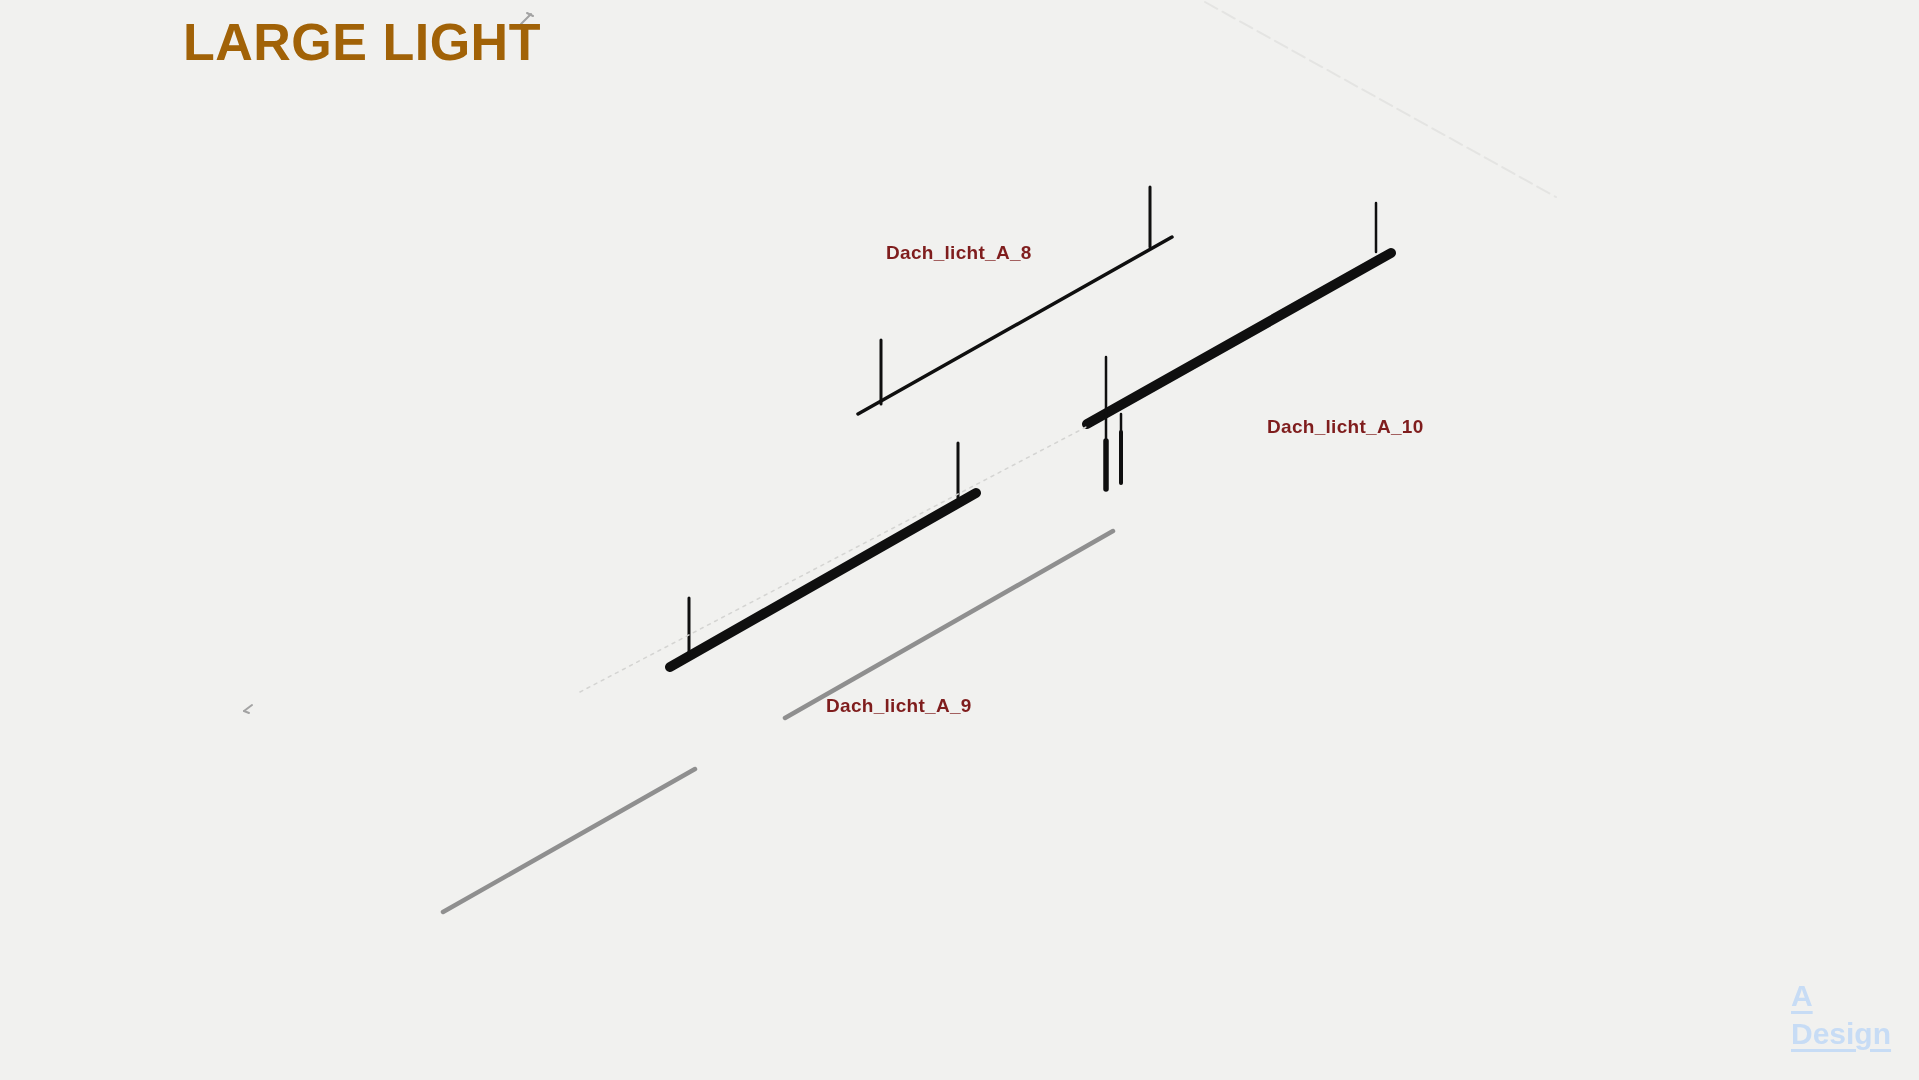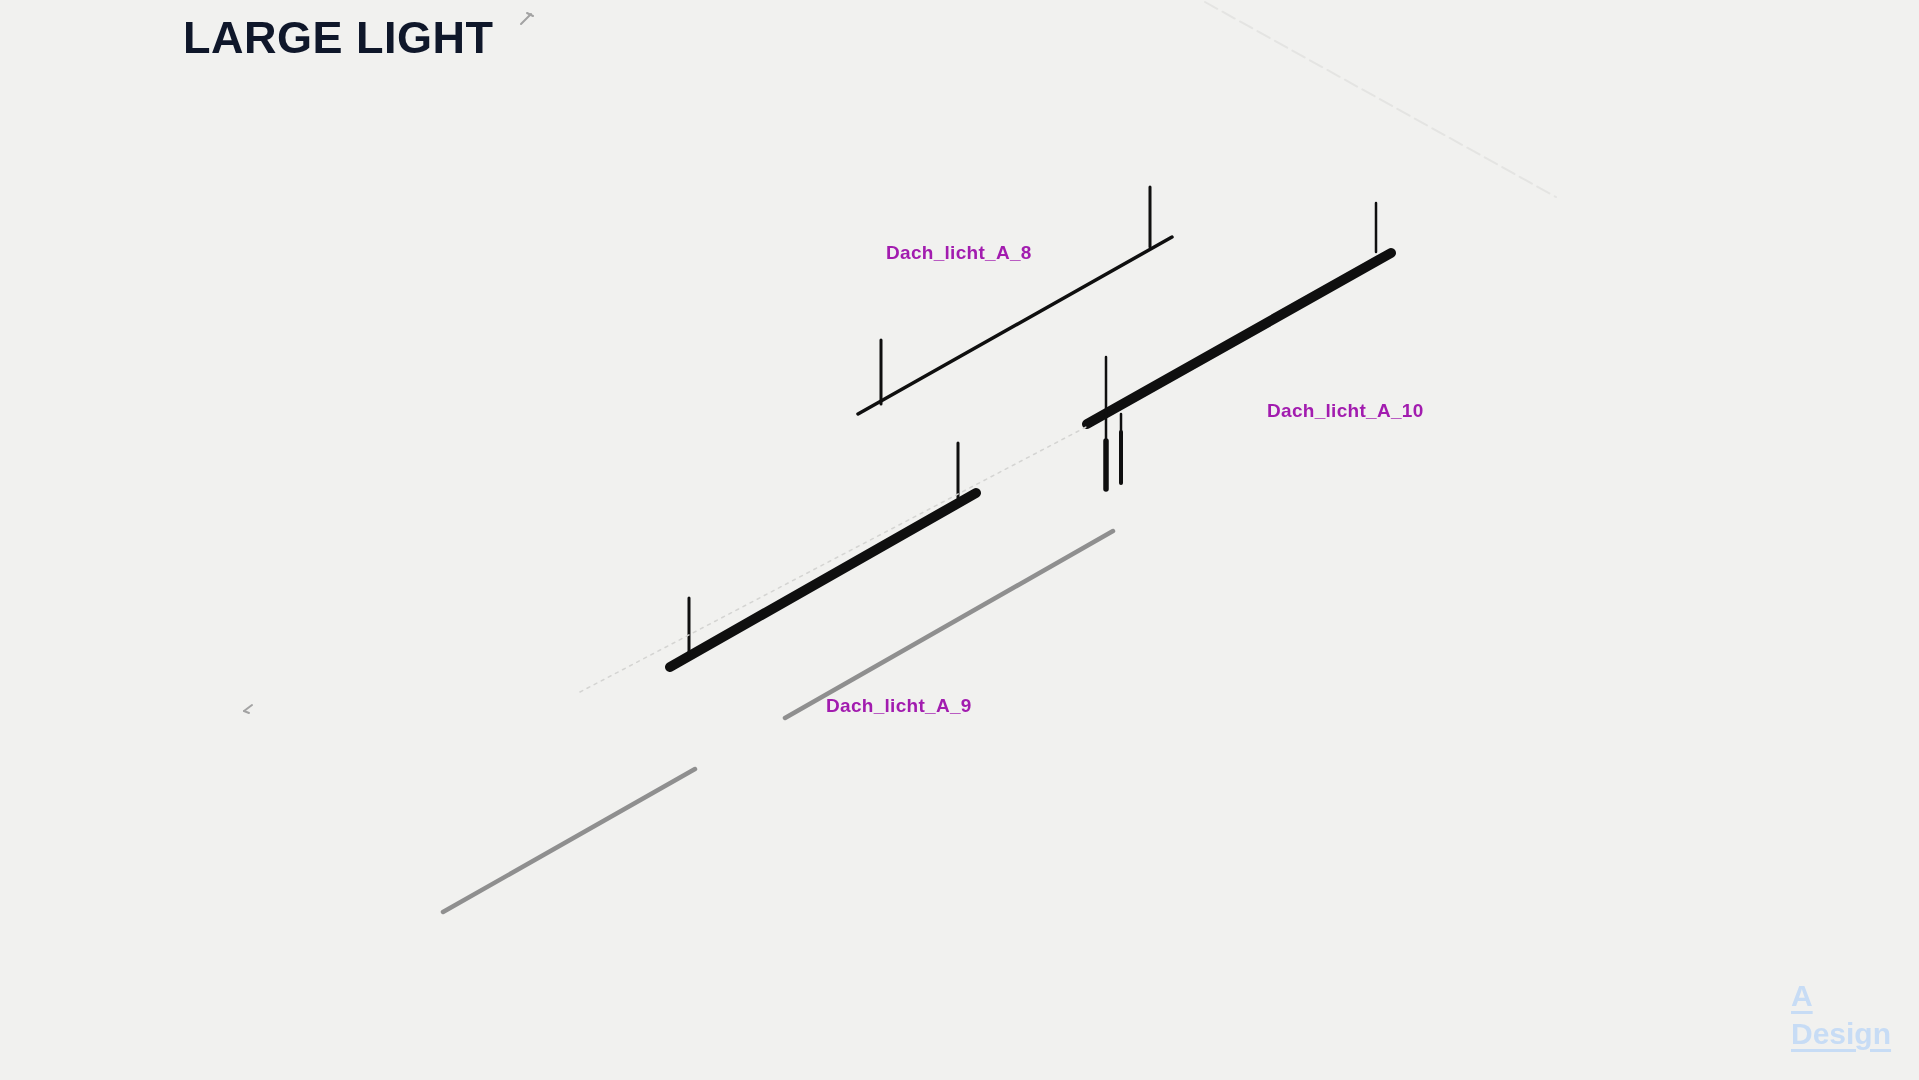--- a/index.html
+++ b/index.html
@@ -11,44 +11,44 @@
     height: 1080px;
     background: #f1f1ef;
     position: relative;
     overflow: hidden;
     font-family: "Liberation Sans", sans-serif;
   }
   .page-title {
     position: absolute;
     left: 183px;
     top: 12px;
-    font-size: 45px;
+    font-size: 52px;
     font-weight: 800;
     letter-spacing: 0.5px;
-    color: #0f172a;
+    color: #a16207;
     white-space: nowrap;
   }
   .diagram-svg {
     position: absolute;
     left: 0;
     top: 0;
     width: 1919px;
     height: 1080px;
   }
   .fixture-label {
     position: absolute;
     font-size: 19px;
     font-weight: 700;
     letter-spacing: 0.3px;
-    color: #a21caf;
+    color: #7f1d1d;
     white-space: nowrap;
   }
   .label-a8  { left: 886px;  top: 242px; }
   .label-a9  { left: 826px;  top: 695px; }
-  .label-a10 { left: 1267px; top: 400px; }
+  .label-a10 { left: 1267px; top: 416px; }
   .watermark {
     position: absolute;
     left: 1791px;
     top: 977px;
     font-size: 30px;
     font-weight: 700;
     color: #c7dcf5;
     line-height: 1.27;
   }
   .watermark a {

